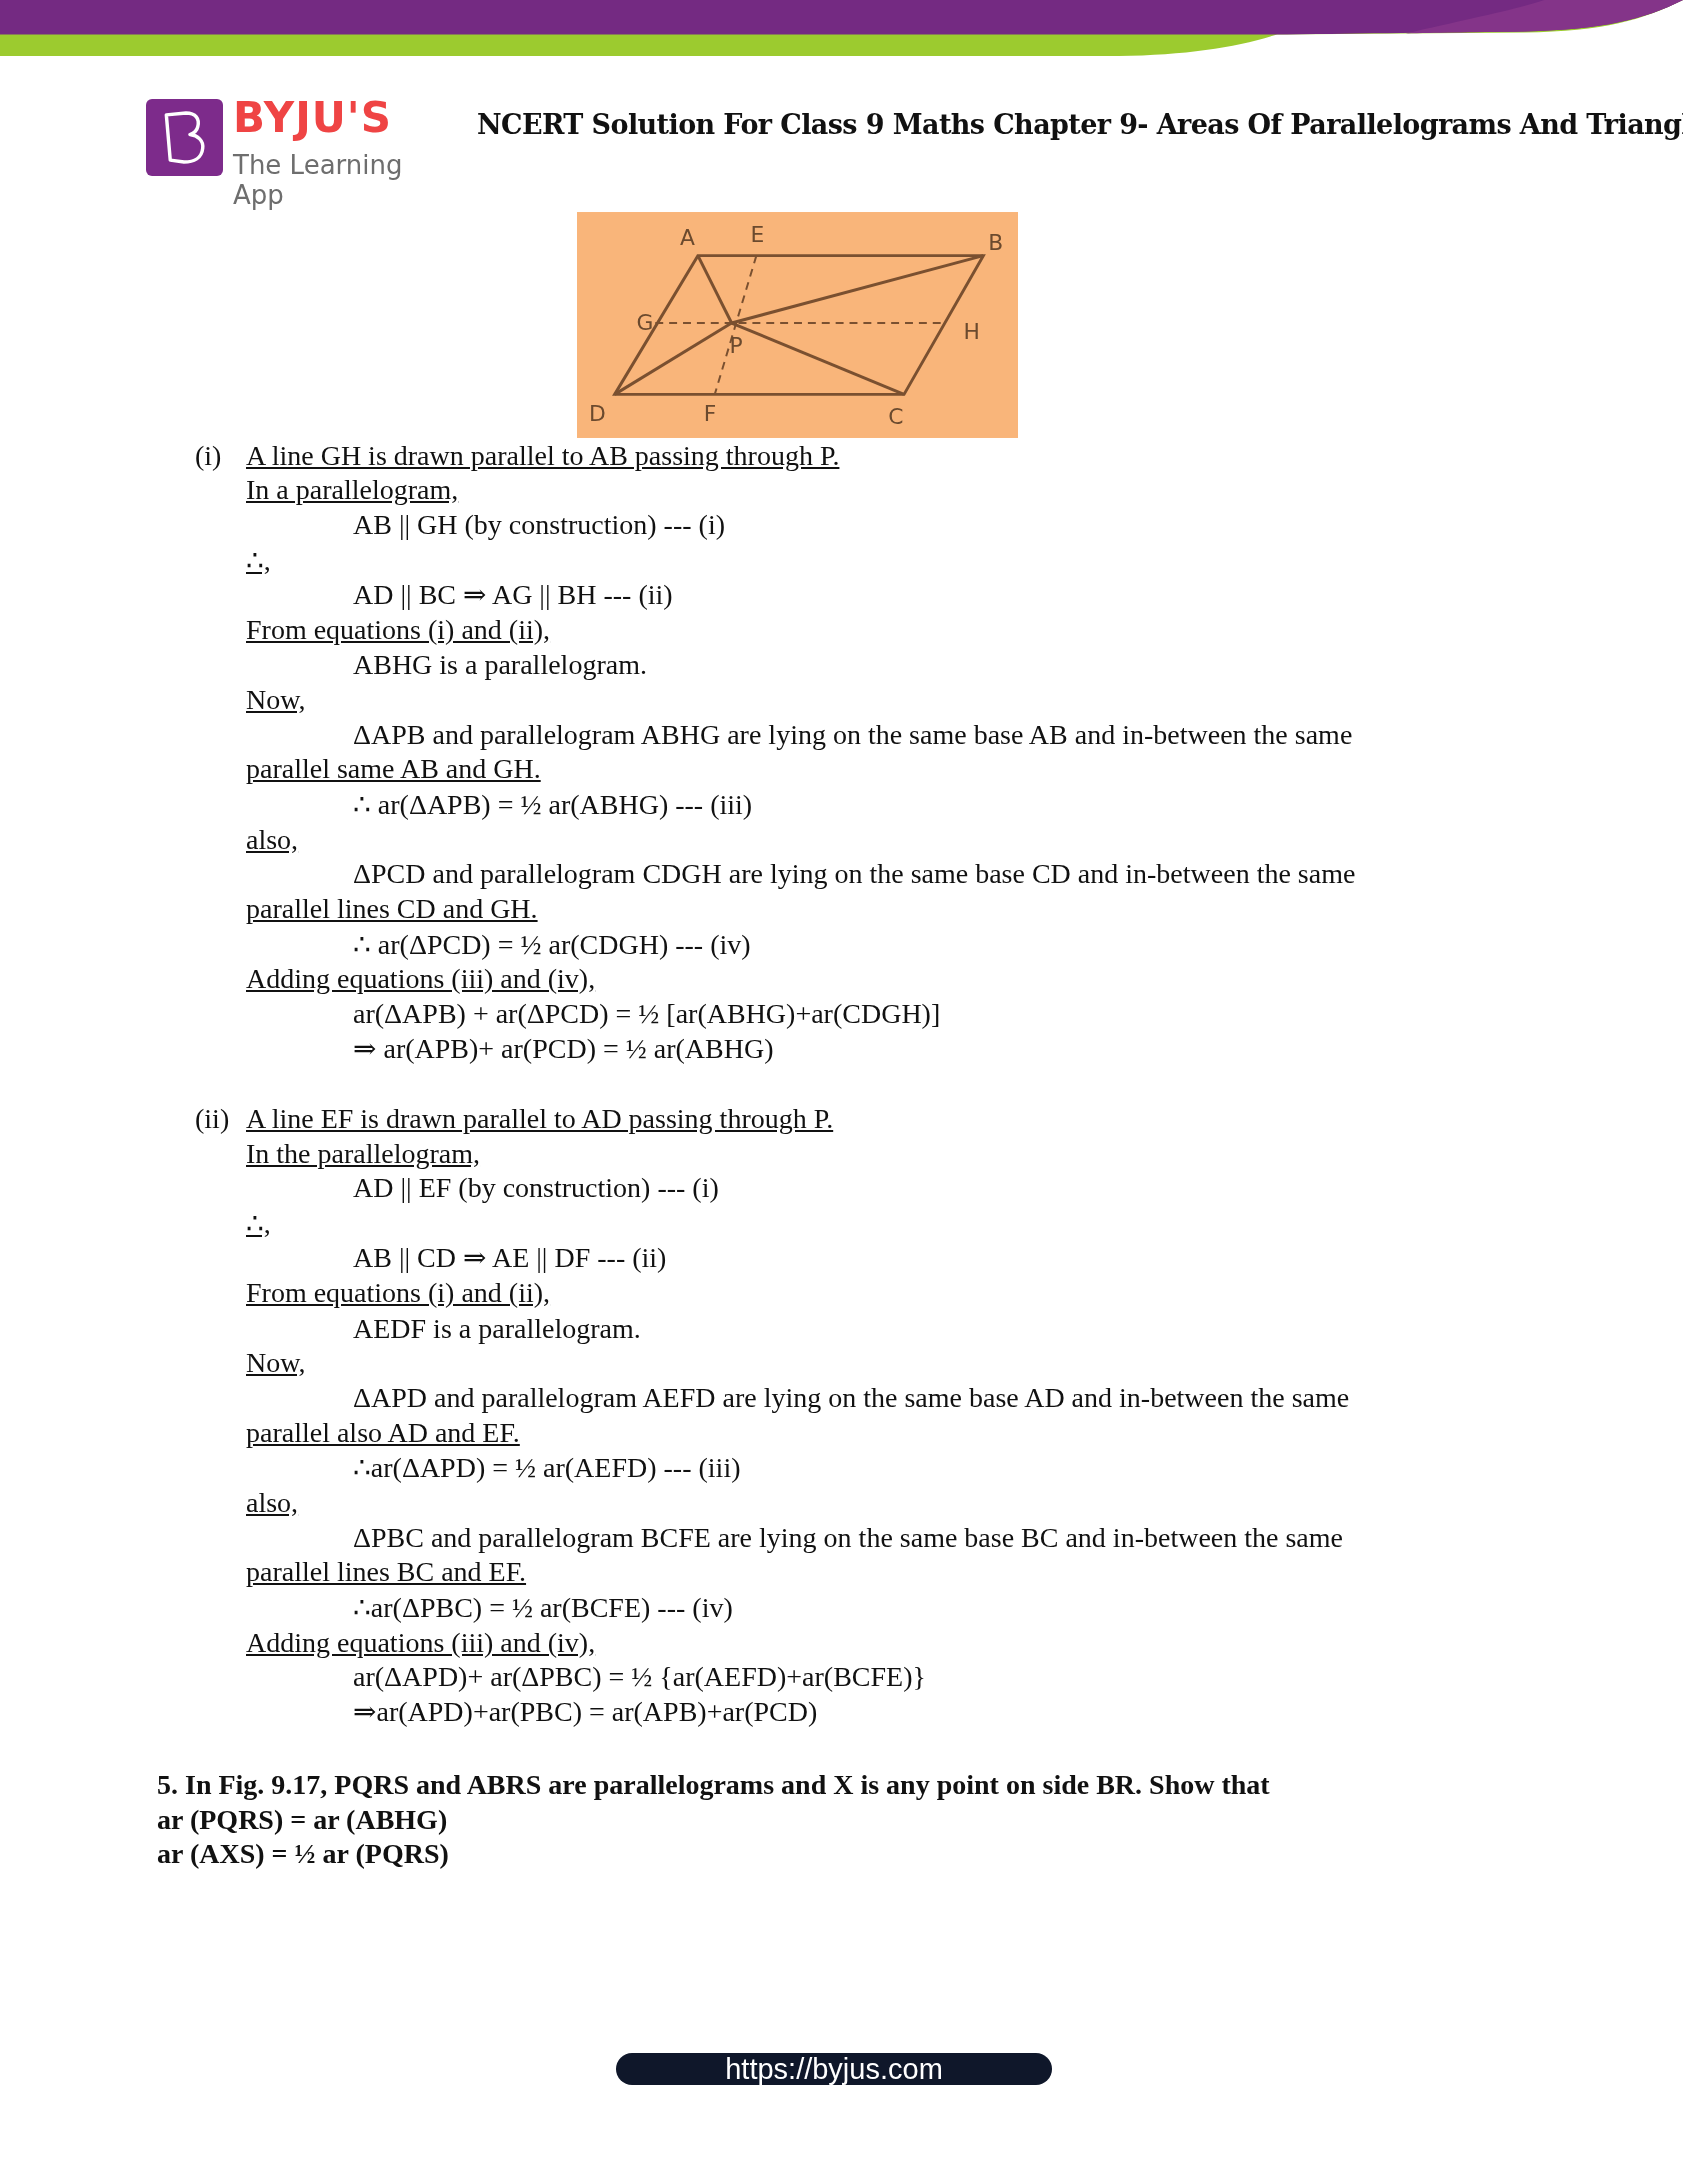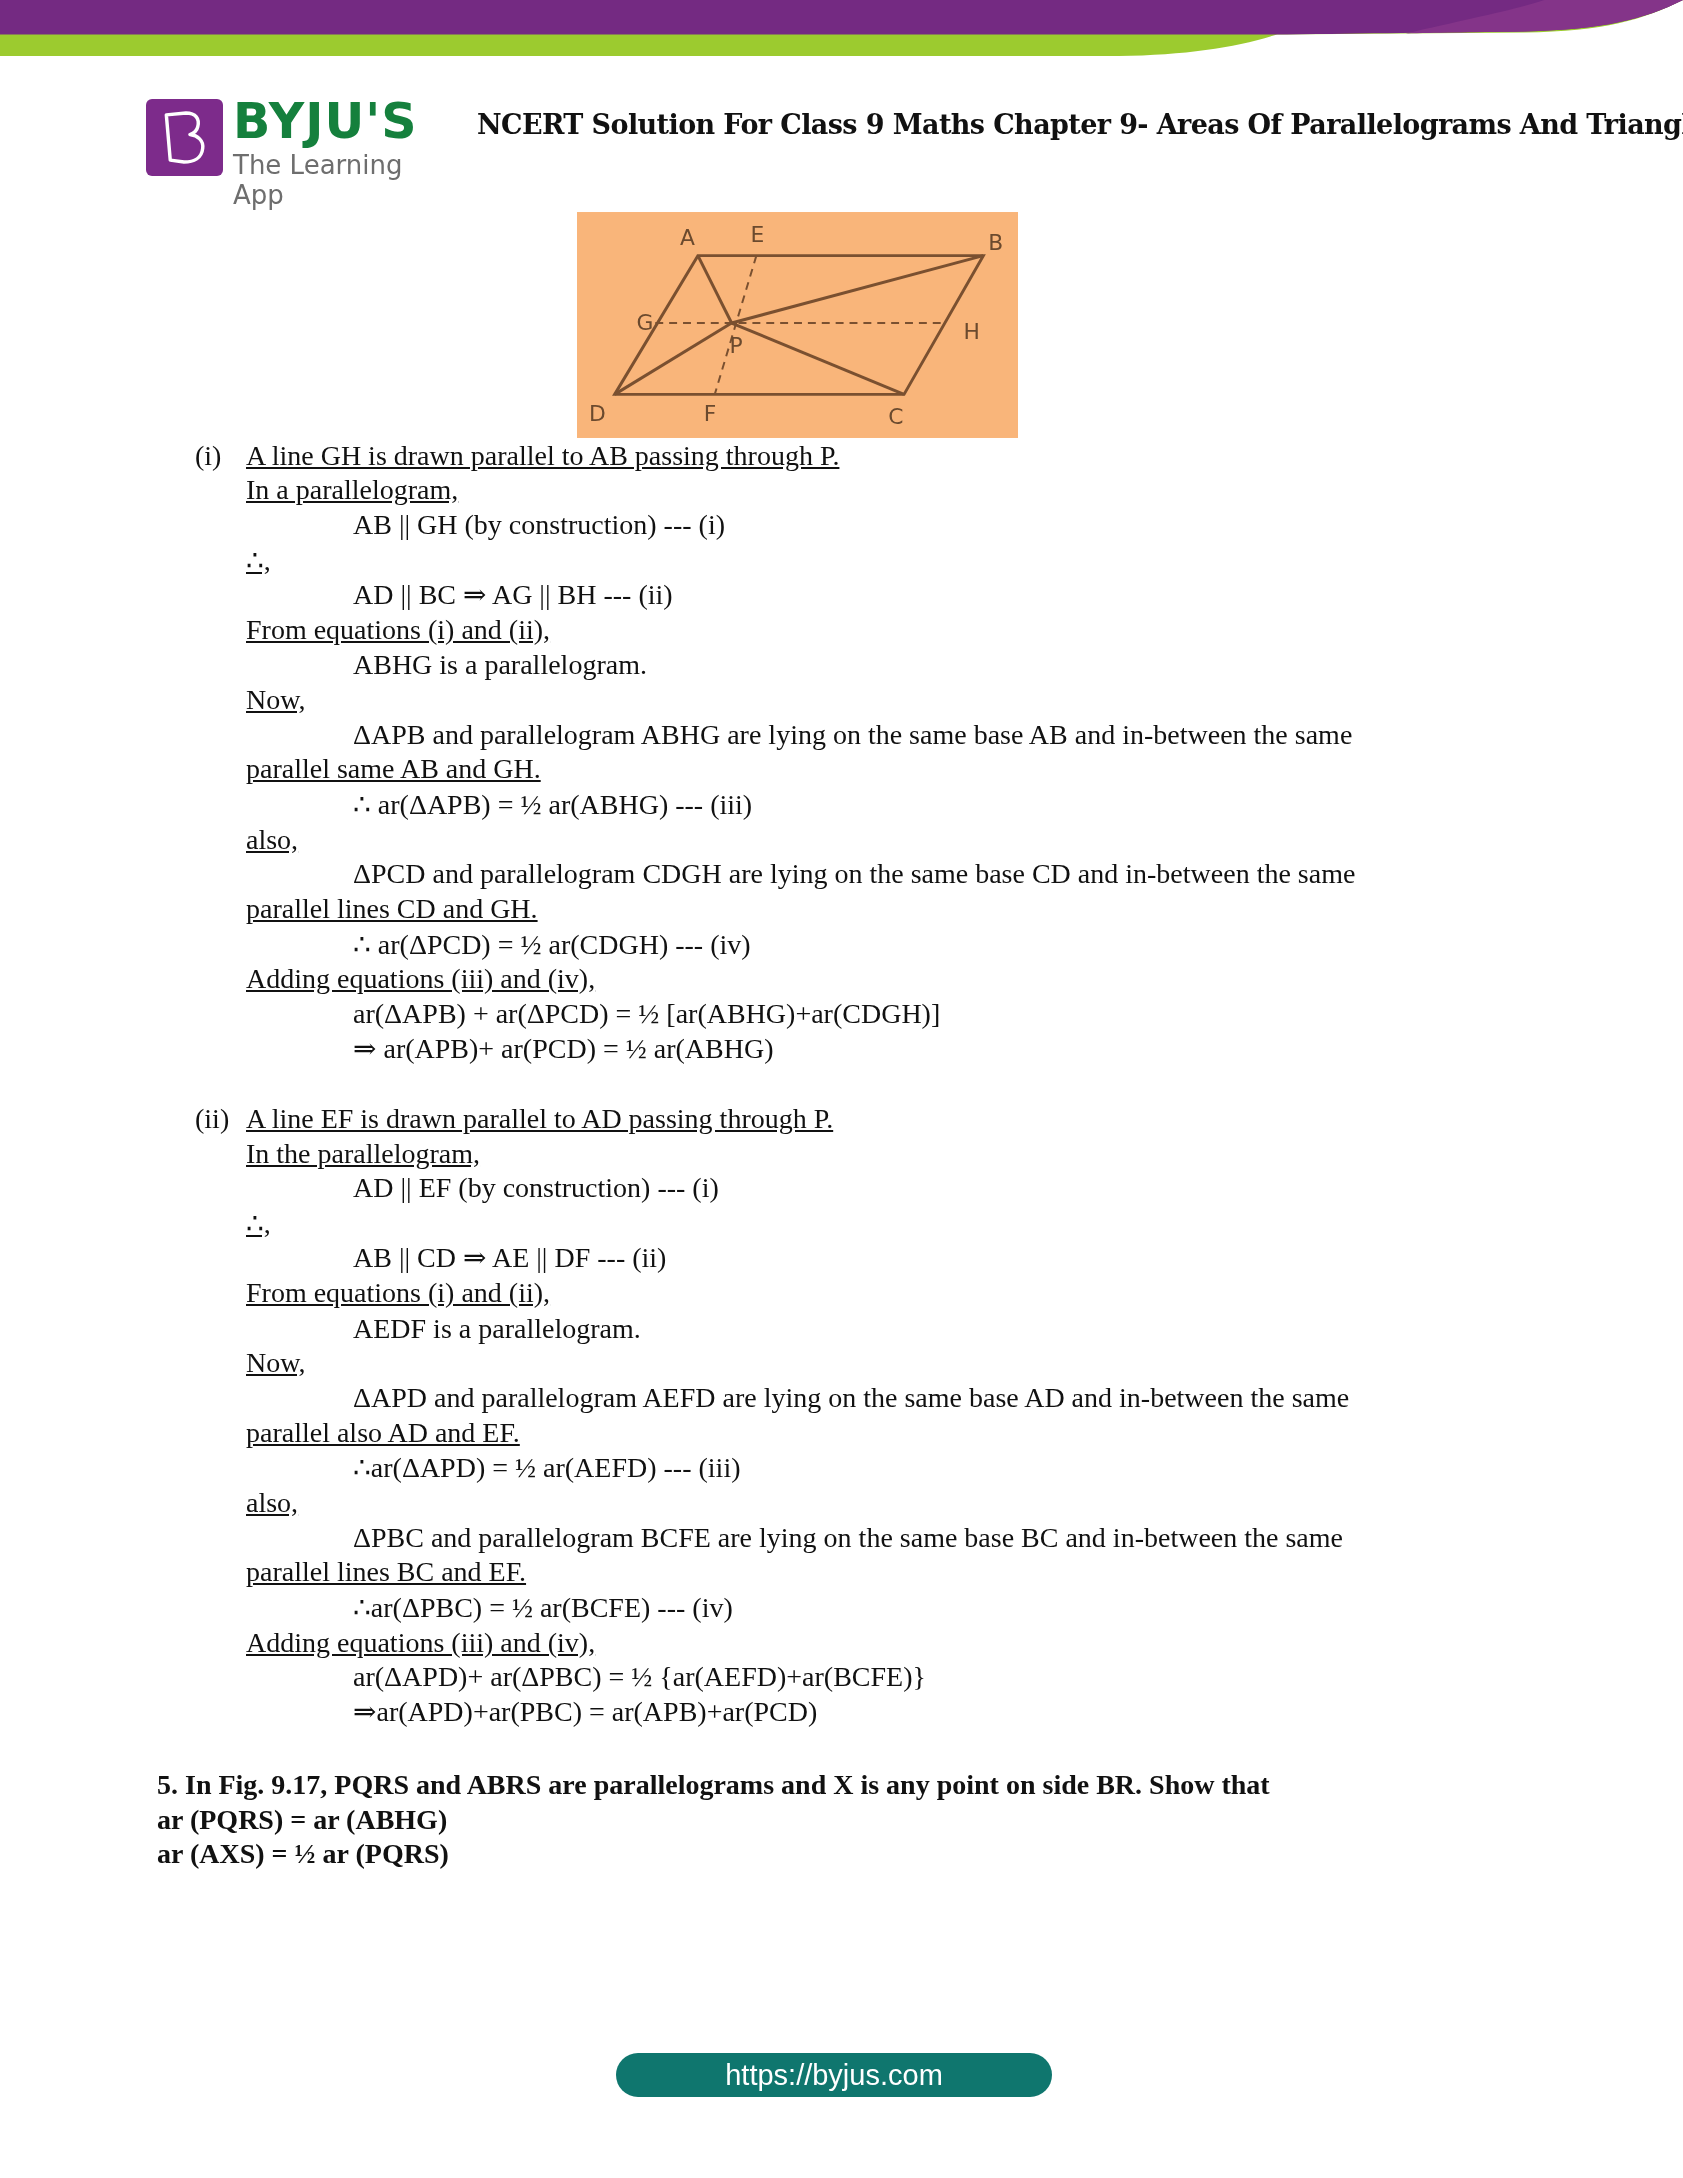--- a/index.html
+++ b/index.html
@@ -14,21 +14,21 @@
   .logo-box {
     position: absolute; left: 0; top: 0; width: 77px; height: 77px;
     background: #7d2b8b; border-radius: 6px;
   }
   .logo-b {
     position: absolute; left: 14px; top: 10px; width: 50px; height: 57px;
   }
   .logo-word {
     position: absolute; left: 87px; top: -6px;
     font-family: "DejaVu Sans", sans-serif; font-weight: bold;
-    font-size: 49px; color: #15803d; letter-spacing: 1px;
+    font-size: 42px; color: #ef4444; letter-spacing: 1px;
   }
   .logo-tag {
     position: absolute; left: 87px; top: 51px;
     font-family: "DejaVu Sans", sans-serif; font-size: 26px; color: #6e6e6e;
   }
   .header-title {
     position: absolute; left: 477px; top: 109px;
     font-family: "DejaVu Serif", serif; font-weight: bold; font-size: 27px;
     color: #111; letter-spacing: -0.6px; white-space: nowrap;
   }
@@ -39,22 +39,22 @@
     position: absolute; font-size: 28px; line-height: 34px; white-space: nowrap;
   }
   .num  { left: 195px; }
   .l1   { left: 246px; text-decoration: underline; }
   .l2   { left: 345px; margin-left: 8px; }
   .q {
     position: absolute; left: 157px; font-size: 28px; line-height: 35px;
     font-weight: bold; white-space: nowrap;
   }
   .footer-pill {
-    position: absolute; left: 616px; top: 2053px; width: 436px; height: 44px;
-    background: #0f766e; border-radius: 24px;
+    position: absolute; left: 616px; top: 2053px; width: 436px; height: 32px;
+    background: #0f172a; border-radius: 24px;
     display: flex; align-items: center; justify-content: center;
   }
   .footer-text {
     font-family: "Liberation Sans", sans-serif; font-size: 29px; color: #ffffff;
   }
 </style>
 </head>
 <body>
 
 <svg class="banner" viewBox="0 0 1700 60" preserveAspectRatio="none">

